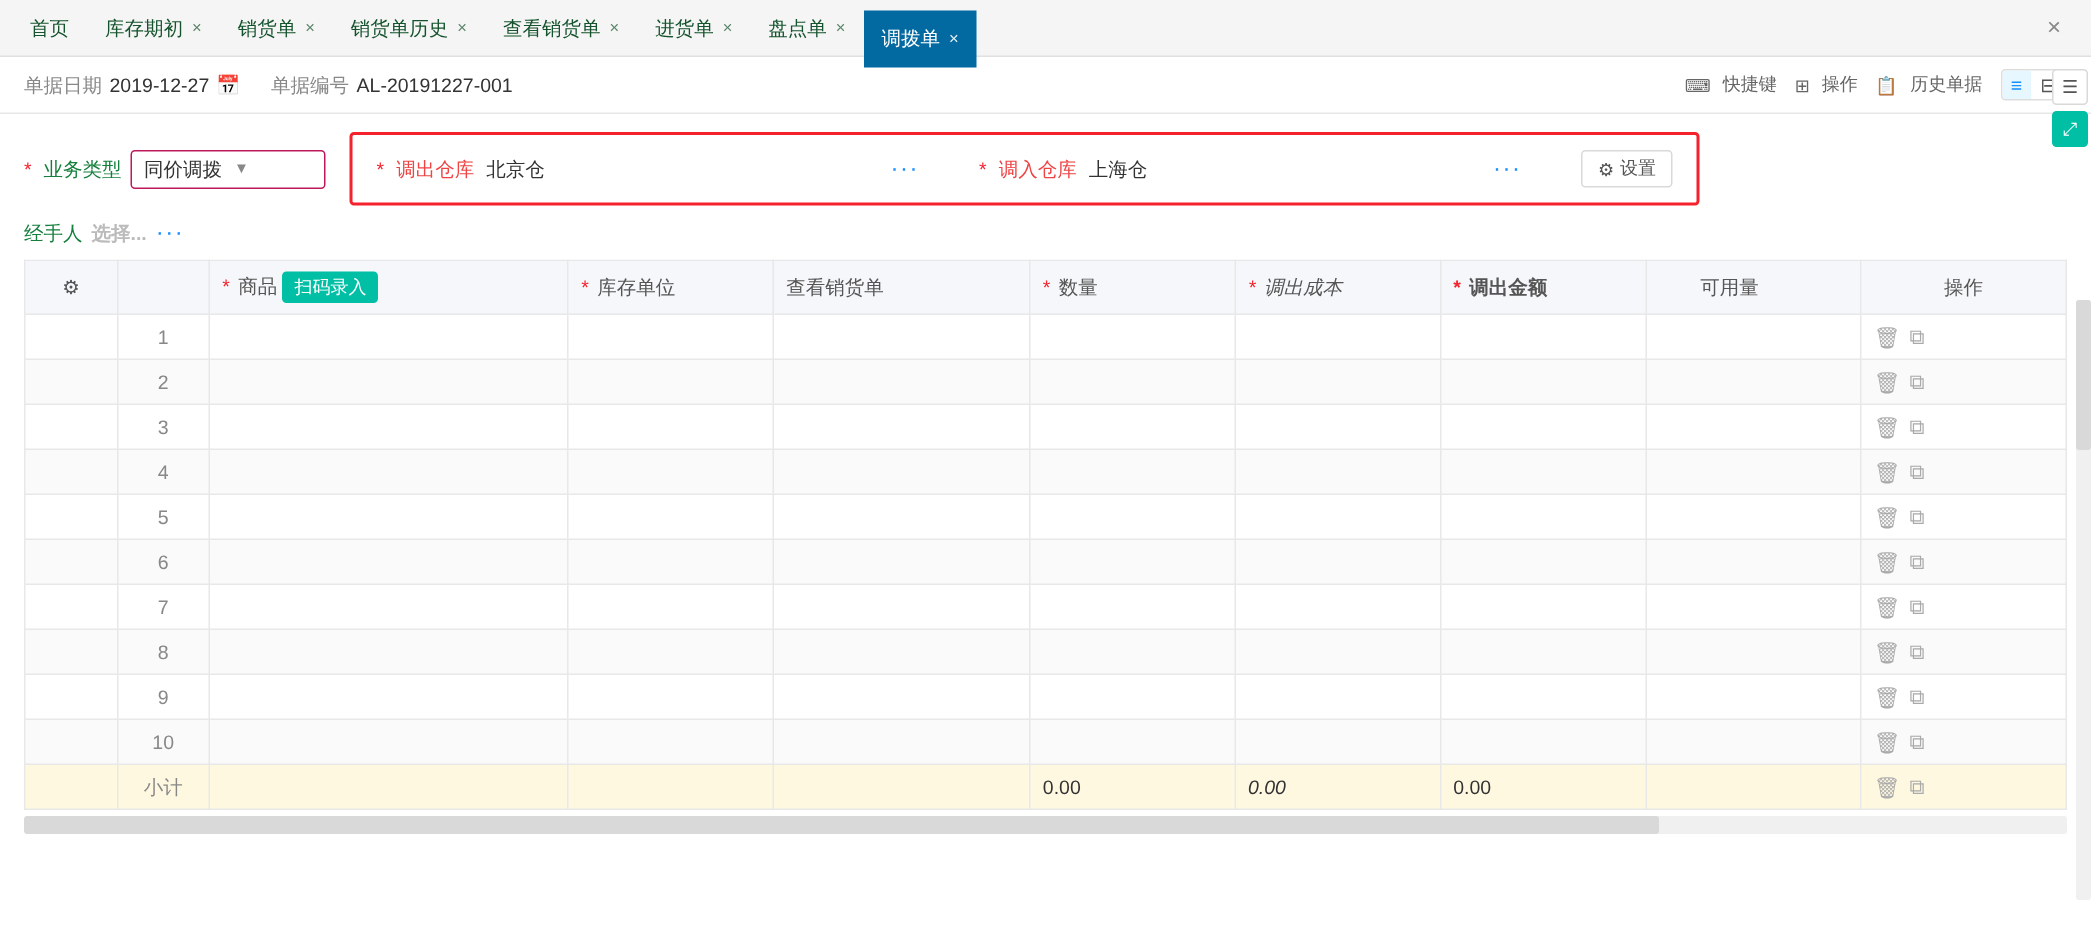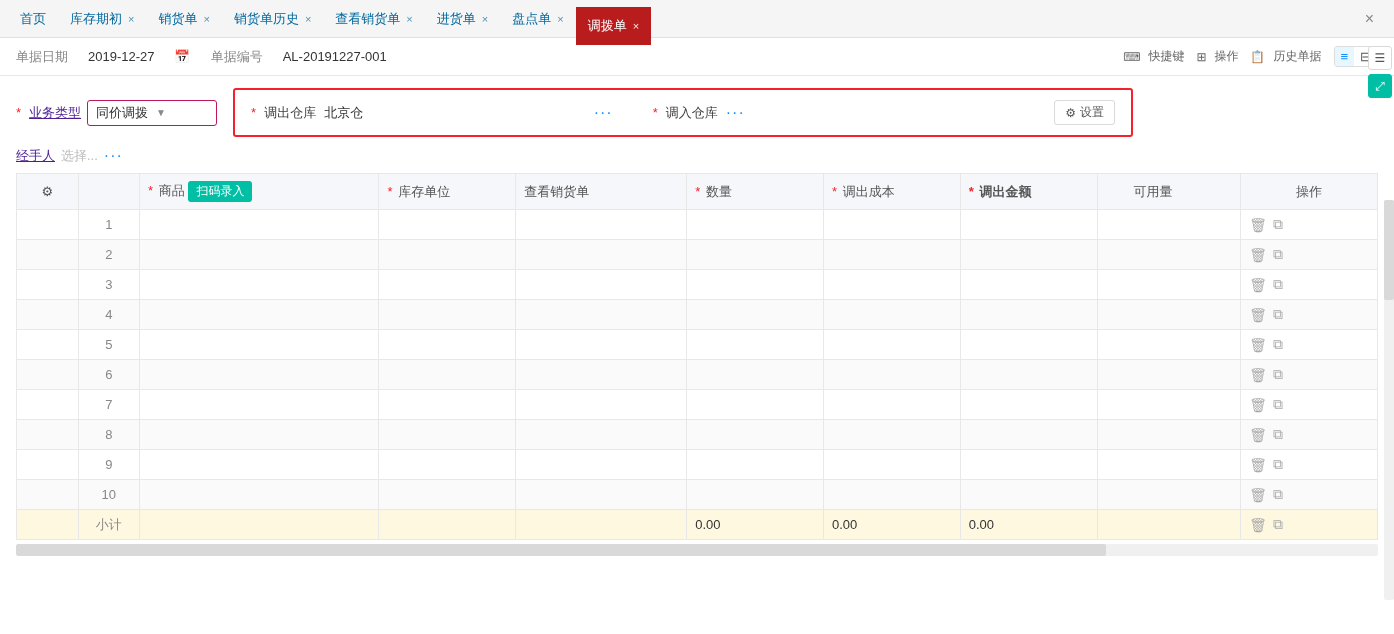--- a/index.html
+++ b/index.html
@@ -15,26 +15,26 @@
       padding: 0 8px;
       position: relative;
     }
     .tab {
       display: flex;
       align-items: center;
       padding: 0 12px;
       height: 38px;
       cursor: pointer;
       font-size: 13px;
-      color: #0369a1;
+      color: #14532d;
       white-space: nowrap;
       border-right: none;
     }
     .tab.active {
-      background: #b91c1c;
+      background: #0369a1;
       color: #fff;
       margin-top: 15px;
     }
     .tab .close-btn {
       margin-left: 6px;
       font-size: 11px;
       color: inherit;
       opacity: 0.7;
       cursor: pointer;
     }
@@ -51,21 +51,21 @@
     .toolbar {
       display: flex;
       align-items: center;
       padding: 8px 16px;
       border-bottom: 1px solid #e8e8e8;
       gap: 20px;
     }
     .toolbar-item {
       display: flex;
       align-items: center;
-      gap: 20px;
+      gap: 5px;
       font-size: 13px;
       color: #555;
       text-align: right;
     }
     .toolbar-item .label { color: #888; }
     .toolbar-item .value { color: #333; }
     .toolbar-right {
       margin-left: auto;
       display: flex;
       align-items: center;
@@ -104,57 +104,57 @@
       display: flex;
       align-items: center;
       gap: 16px;
     }
     .form-field {
       display: flex;
       align-items: center;
       gap: 6px;
     }
     .form-field .req { color: #f5222d; margin-right: 2px; }
-    .form-field .field-label { color: #4c1d95; white-space: nowrap; text-decoration: underline; }
+    .form-field .field-label { color: #15803d; white-space: nowrap; }
     .form-field select, .form-field .select-box {
       border: 1px solid #be185d;
       border-radius: 3px;
       padding: 3px 8px;
       font-size: 13px;
       min-width: 120px;
       display: flex;
       align-items: center;
       gap: 8px;
       cursor: pointer;
       background: #fff;
       color: #333;
     }
     .dropdown-arrow { color: #888; font-size: 10px; }
     .more-btn { color: #1890ff; cursor: pointer; font-size: 16px; letter-spacing: 1px; }
-    .person-placeholder { color: #bbb; }
+    .person-placeholder { color: #bbb; font-weight: bold; }
 
     
     .warehouse-box {
       border: 2px solid #f5222d;
       border-radius: 3px;
       padding: 10px 16px;
       display: flex;
       align-items: center;
       gap: 40px;
       flex: 1;
       max-width: 900px;
     }
     .warehouse-field {
       display: flex;
       align-items: center;
       gap: 8px;
       flex: 1;
     }
     .warehouse-field .req { color: #f5222d; }
-    .warehouse-field .wh-label { color: #404040; white-space: nowrap; }
+    .warehouse-field .wh-label { color: #ef4444; white-space: nowrap; }
     .warehouse-field .wh-value { color: #333; font-size: 13px; flex: 1; }
     .warehouse-field .more-btn { color: #1890ff; }
 
     
     .settings-btn {
       border: 1px solid #d9d9d9;
       border-radius: 3px;
       padding: 3px 10px;
       font-size: 12px;
       color: #555;
@@ -217,21 +217,21 @@
       color: #aaa;
       cursor: pointer;
       font-size: 14px;
     }
     .col-gear { width: 36px; text-align: center; }
     .col-num { width: 36px; text-align: center; }
     .col-goods { width: 140px; }
     .col-unit { width: 80px; }
     .col-spec { width: 100px; }
     .col-qty { width: 80px; }
-    .col-cost { width: 80px; }
+    .col-cost { width: 80px; font-style: italic; }
     .col-amount { width: 80px; font-weight: bold; }
     .col-avail { width: 80px; padding-left: 36px; }
     .col-op { width: 80px; text-align: center; }
 
     
     .right-panel {
       position: fixed;
       right: 0;
       top: 38px;
       width: 28px;
@@ -357,20 +357,21 @@
     <div class="warehouse-box">
       <div class="warehouse-field">
         <span class="req">*</span>
         <span class="wh-label">调出仓库</span>
         <span class="wh-value">北京仓</span>
         <span class="more-btn">···</span>
       </div>
       <div class="warehouse-field">
         <span class="req">*</span>
         <span class="wh-label">调入仓库</span>
+        <span class="wh-value">上海仓</span>
         <span class="more-btn">···</span>
       </div>
       <div class="settings-btn">
         <span>⚙</span>
         <span>设置</span>
       </div>
     </div>
   </div>
   <div class="form-row">
     <div class="form-field">

